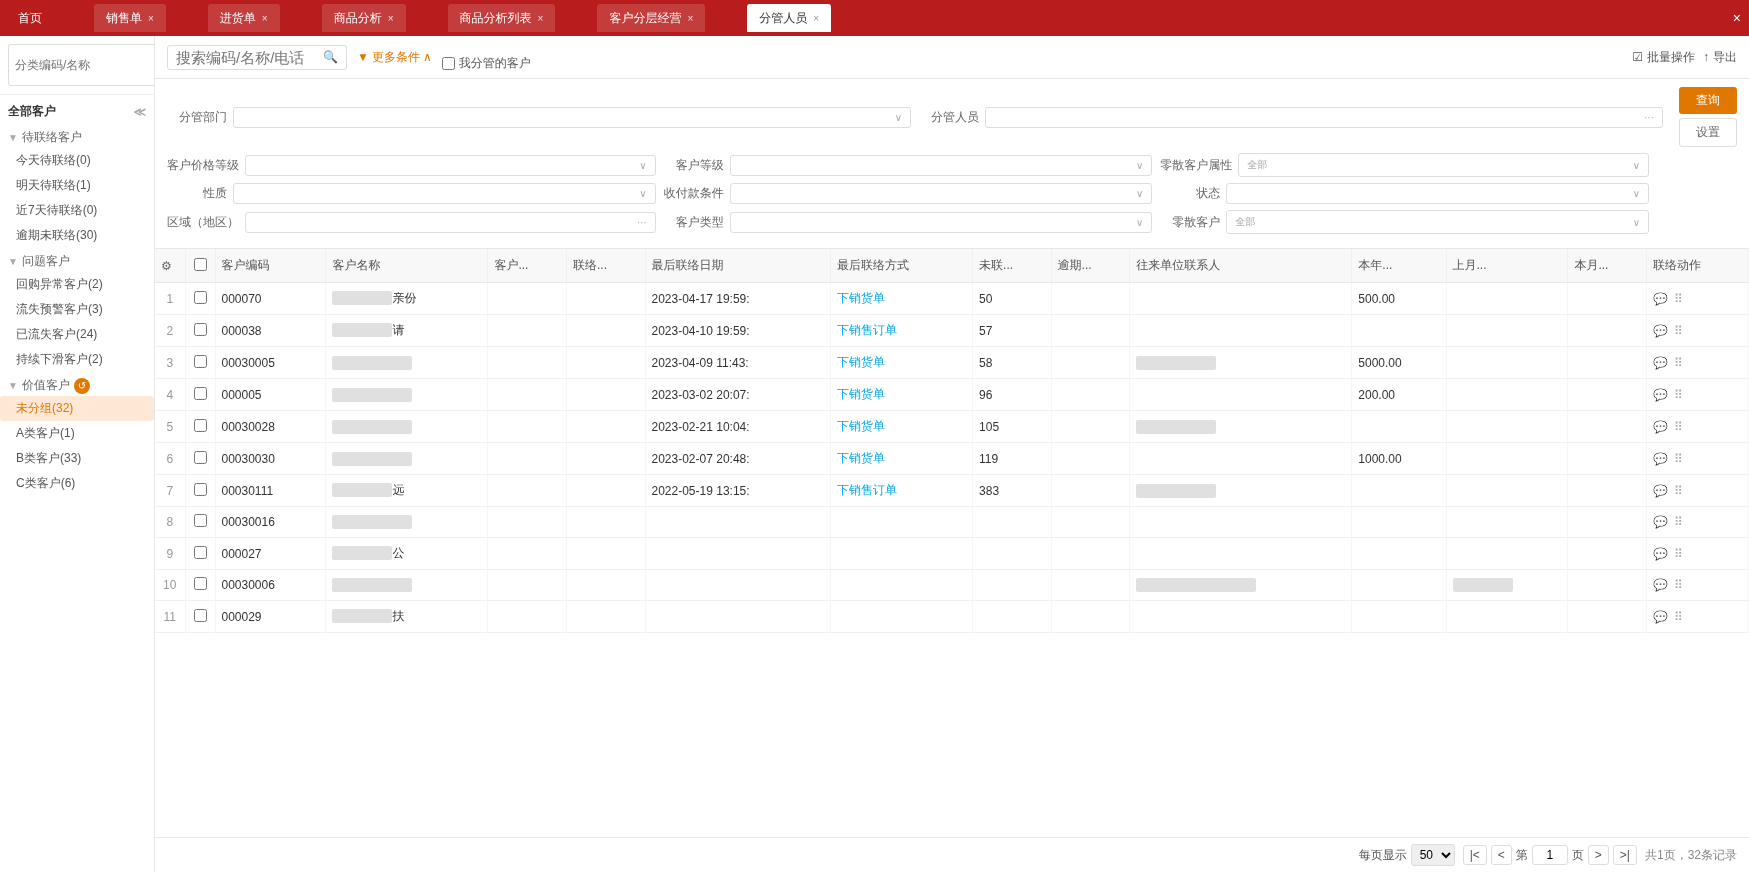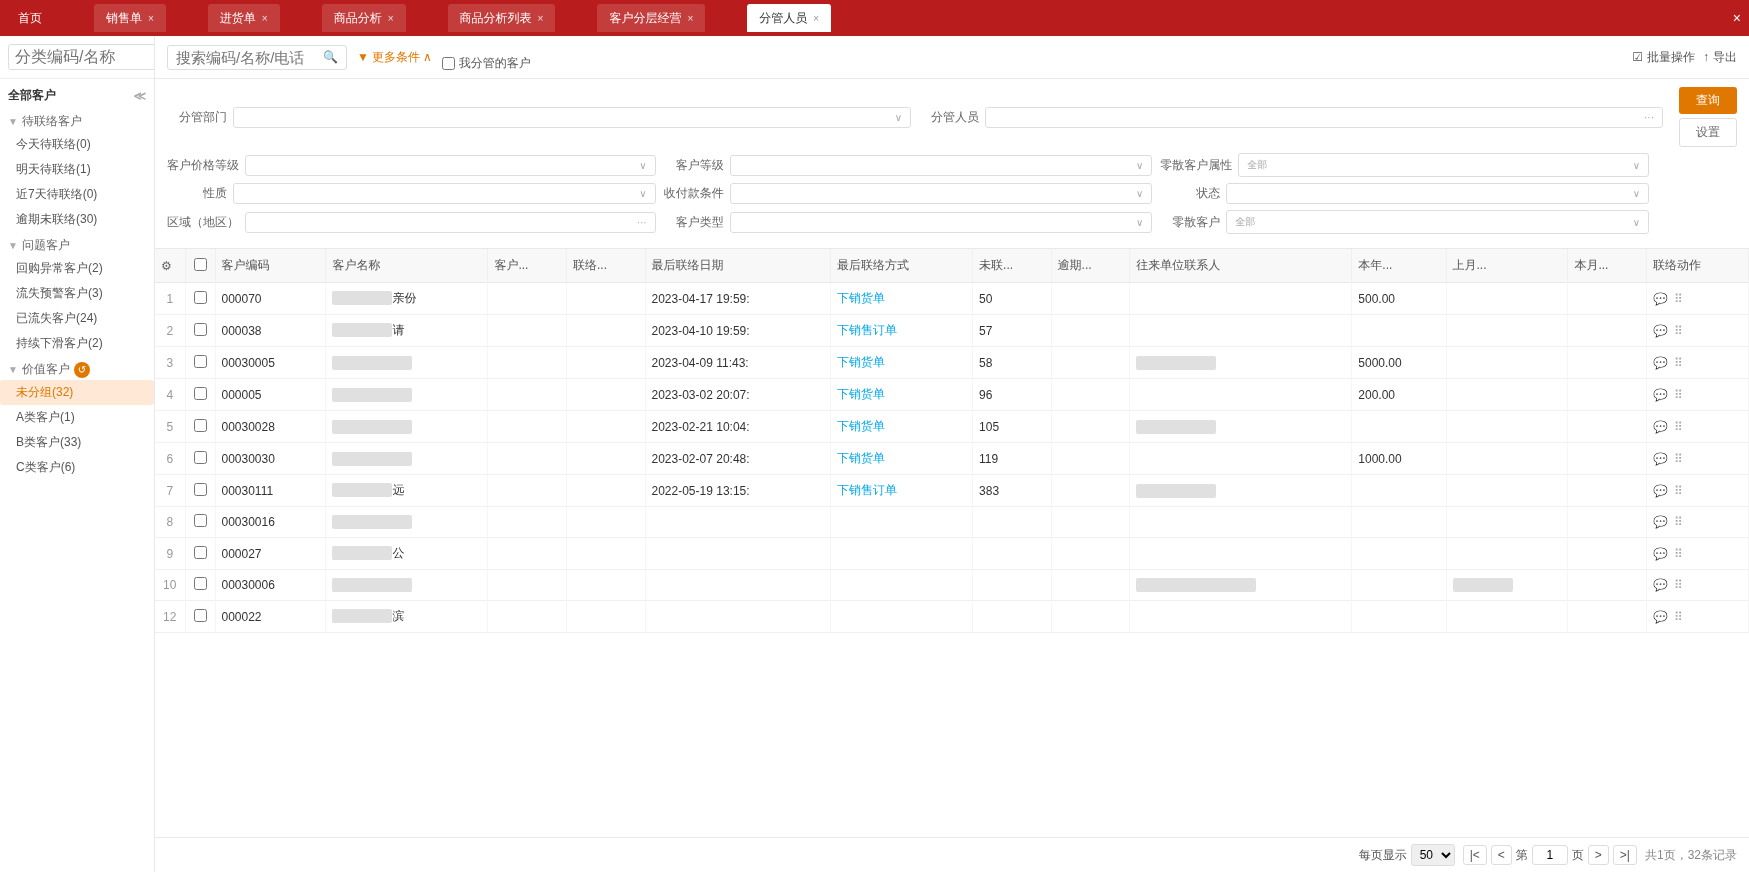--- a/index.html
+++ b/index.html
@@ -55,23 +55,23 @@
     .sidebar-search {
       display: flex;
       align-items: center;
       padding: 8px;
       border-bottom: 1px solid #eee;
       gap: 4px;
     }
     .sidebar-search input {
       border: 1px solid #ddd;
       border-radius: 3px;
-      padding: 3px 6px;
+      padding: 13px 6px;
       flex: 1;
-      font-size: 16px;
+      font-size: 12px;
       color: #999;
       outline: none;
     }
     .search-icon { color: #00b5a3; cursor: pointer; }
 
     .sidebar-section-header {
       display: flex;
       align-items: center;
       justify-content: space-between;
       padding: 8px 8px 4px 8px;
@@ -775,24 +775,24 @@
               <td><span class="blurred" style="width: 60px;">██████</span></td>
               <td></td>
               <td>
                 <div class="action-icons">
                   <span class="action-icon">💬</span>
                   <span class="action-icon">⠿</span>
                 </div>
               </td>
             </tr>
             <tr>
-              <td class="row-num">12</td>
-              <td class="checkbox-cell"><input type="checkbox" style=""></td>
-              <td>000022</td>
-              <td><span class="blurred" style="width: 60px;">████</span>滨</td>
+              <td class="row-num">11</td>
+              <td class="checkbox-cell"><input type="checkbox" style=""></td>
+              <td>000029</td>
+              <td><span class="blurred" style="width: 60px;">████</span>扶</td>
               <td></td>
               <td></td>
               <td></td>
               <td></td>
               <td></td>
               <td></td>
               <td></td>
               <td></td>
               <td></td>
               <td></td>

